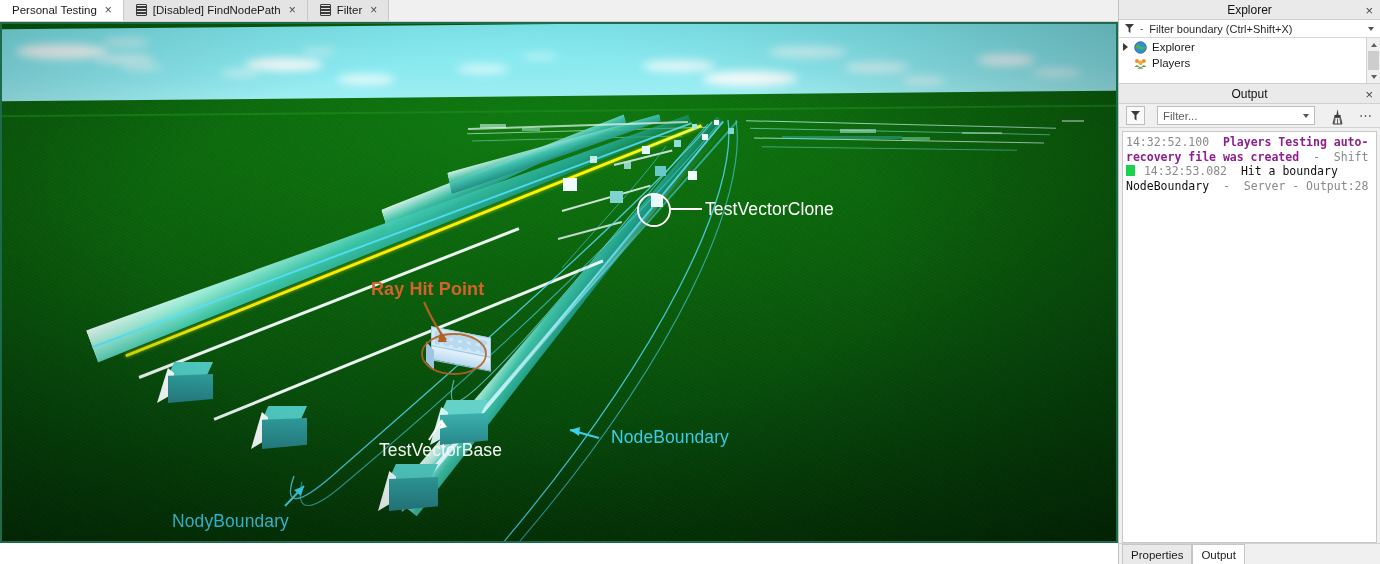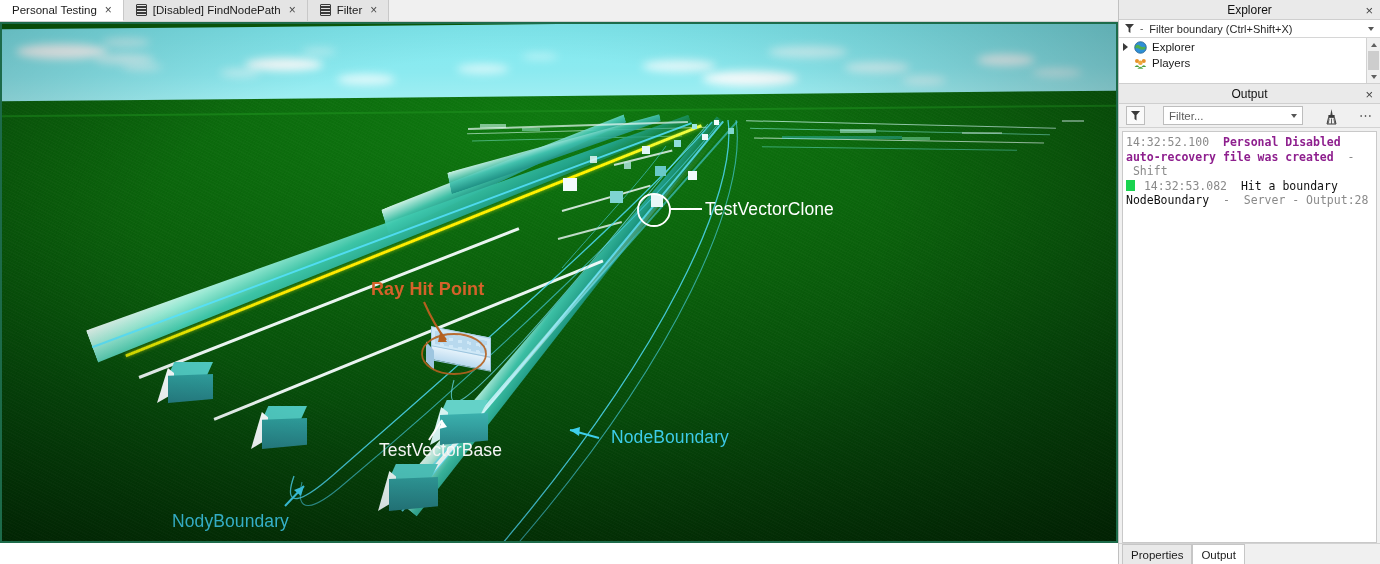--- a/index.html
+++ b/index.html
@@ -154,21 +154,21 @@
     background: #f0f0f0;
   }
   .sb-up { width: 0; height: 0; border-left: 3.5px solid transparent;
            border-right: 3.5px solid transparent; border-bottom: 4px solid #606060; }
   .sb-dn { width: 0; height: 0; border-left: 3.5px solid transparent;
            border-right: 3.5px solid transparent; border-top: 4px solid #606060; }
   .sb-thumb { background: #cdcdcd; height: 13px; margin: 0 1px; }
 
   .out-toolbar {
     height: 24px; background: #f0f0f0; border-bottom: 1px solid #d2d2d2;
-    display: flex; align-items: center; gap: 18px; padding: 0 7px;
+    display: flex; align-items: center; gap: 12px; padding: 0 7px;
   }
   .tb-btn {
     width: 19px; height: 19px; border: 1px solid #bdbdbd; background: #fafafa;
     display: flex; align-items: center; justify-content: center;
   }
   .filter-box {
     flex: 1 1 auto; height: 19px; background: #ffffff; border: 1px solid #bdbdbd;
     display: flex; align-items: center; padding: 0 5px;
     font-size: 11.5px; color: #5d5d5d;
   }
@@ -495,21 +495,21 @@
           <line x1="8.5" y1="10.6" x2="8.5" y2="15.8" stroke="#3a3a3a" stroke-width=".8"></line>
           <line x1="10.8" y1="10.6" x2="11.8" y2="15.6" stroke="#3a3a3a" stroke-width=".8"></line>
         </svg>
       </div>
       <div class="dots">⋯</div>
     </div>
 
     <div id="outlog">
       <div class="log-entry">
         <span class="lg-ts">14:32:52.100</span>
-        <span>&nbsp;</span><span class="lg-msg-purple">Personal Disabled auto-recovery file was created</span>
+        <span>&nbsp;</span><span class="lg-msg-purple">Players Testing auto-recovery file was created</span>
         <span>&nbsp;</span><span class="lg-dim">-</span>
         <span>&nbsp;</span><span class="lg-dim">Shift</span>
       </div>
       <div class="log-entry">
         <span class="lg-chip"></span>
         <span class="lg-ts">14:32:53.082</span>
         <span>&nbsp;</span><span class="lg-msg-dark">Hit a boundary NodeBoundary</span>
         <span>&nbsp;</span><span class="lg-dim">-</span>
         <span>&nbsp;</span><span class="lg-dim">Server - Output:28</span>
       </div>

